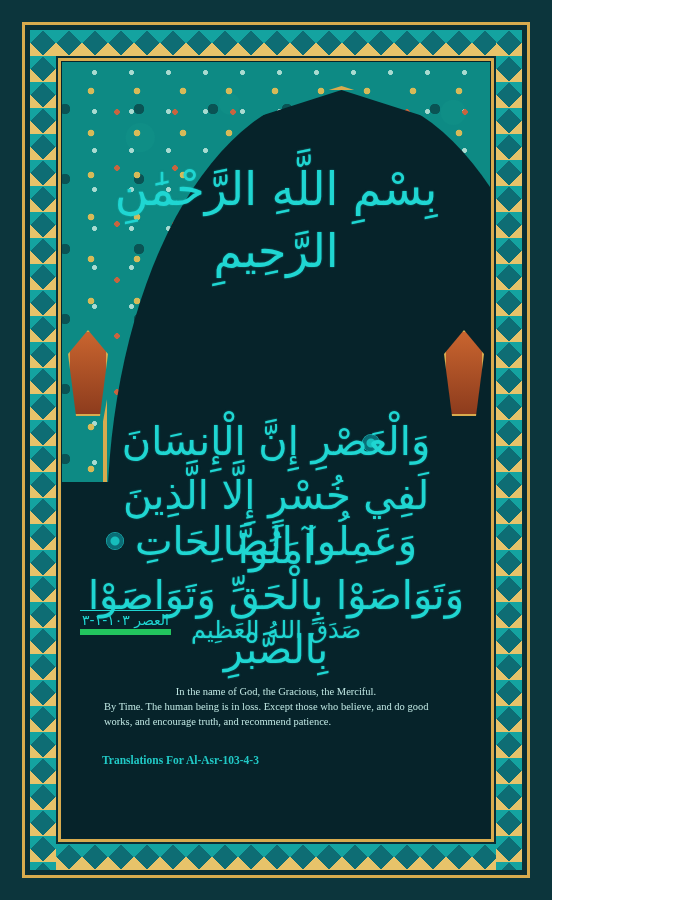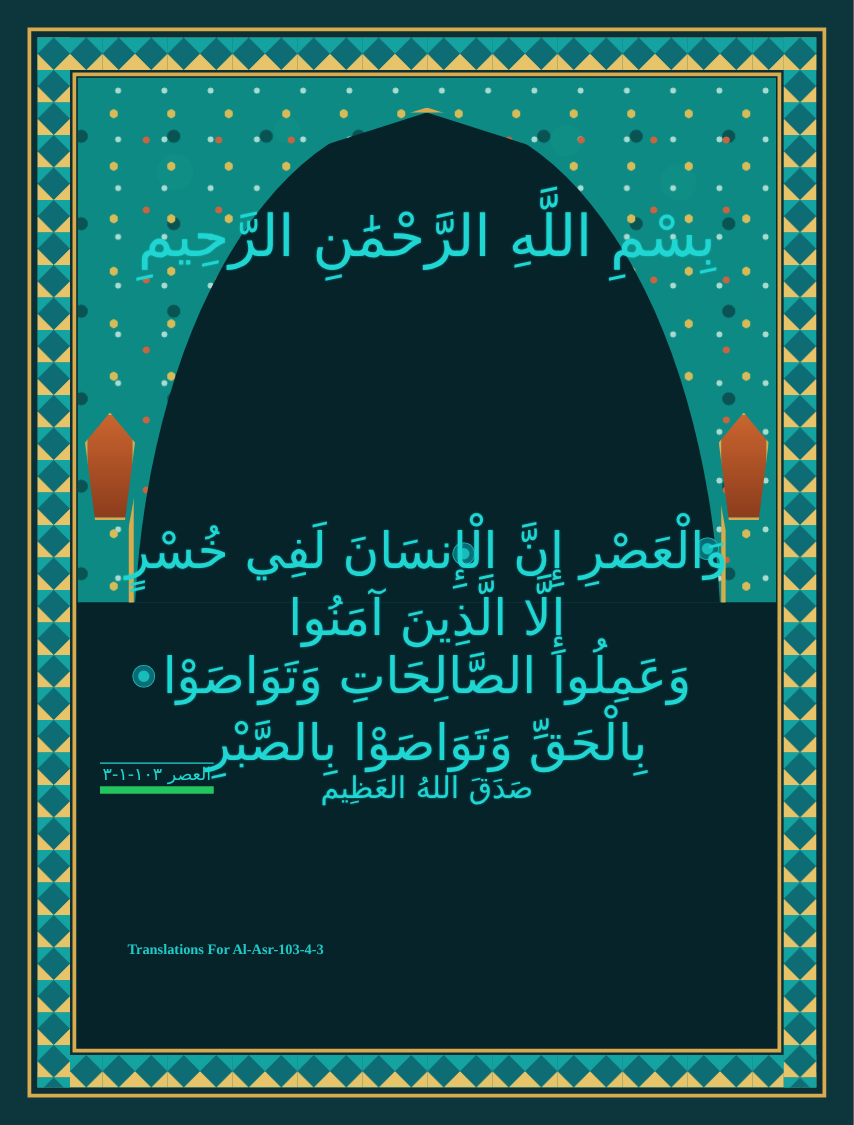--- a/index.html
+++ b/index.html
@@ -10,23 +10,23 @@
   body {
     width: 683px;
     height: 900px;
     font-family: "Liberation Serif", serif;
     overflow: hidden;
   }
 
   
   #poster {
     position: relative;
-    width: 683px;
+    width: 552px;
     height: 900px;
-    background: #ec4899;
+    background: #15803d;
     box-sizing: border-box;
   }
 
   
   .outer-margin {
     position: absolute;
     left: 0; top: 0; right: 0; bottom: 0;
     background: #0c353c;
   }
 
@@ -277,17 +277,21 @@
     <div class="rosette" style="left:44px; top:470px;"></div>
 
     <div class="calligraphy" id="verse-line-1">وَالْعَصْرِ إِنَّ الْإِنسَانَ لَفِي خُسْرٍ إِلَّا الَّذِينَ آمَنُوا</div>
 
     <div class="calligraphy" id="verse-line-2">وَعَمِلُوا الصَّالِحَاتِ وَتَوَاصَوْا بِالْحَقِّ وَتَوَاصَوْا بِالصَّبْرِ</div>
 
     <div class="ref-stamp">العصر ١٠٣-١-٣</div>
 
     <div class="calligraphy" id="sadaqa">صَدَقَ اللهُ العَظِيم</div>
 
+    <div class="translation">
+      <span class="l1">In the name of God, the Gracious, the Merciful.</span>
+      <span class="l2">By Time. The human being is in loss. Except those who believe, and do good works, and encourage truth, and recommend patience.</span>
+    </div>
 
     <div class="caption">Translations For Al-Asr-103-4-3</div>
 
   </div>
 </div>
 
 </body></html>

